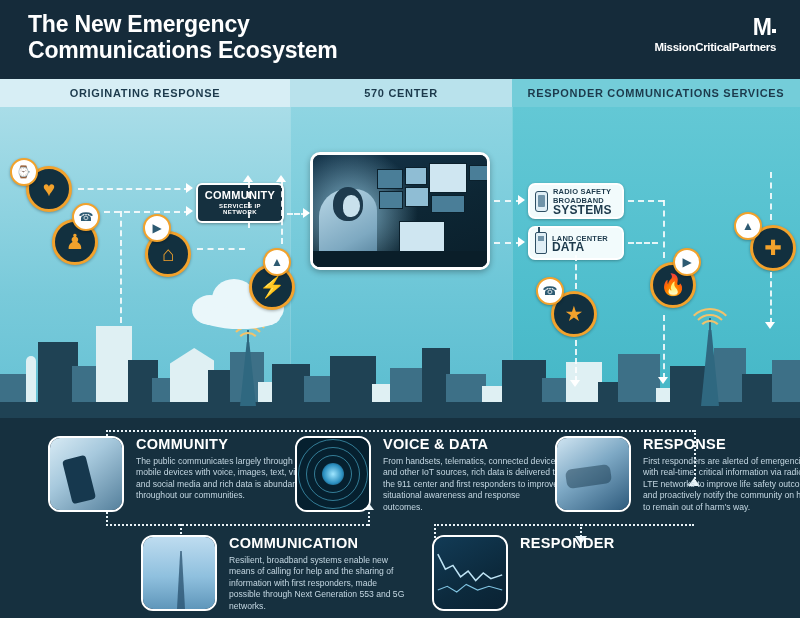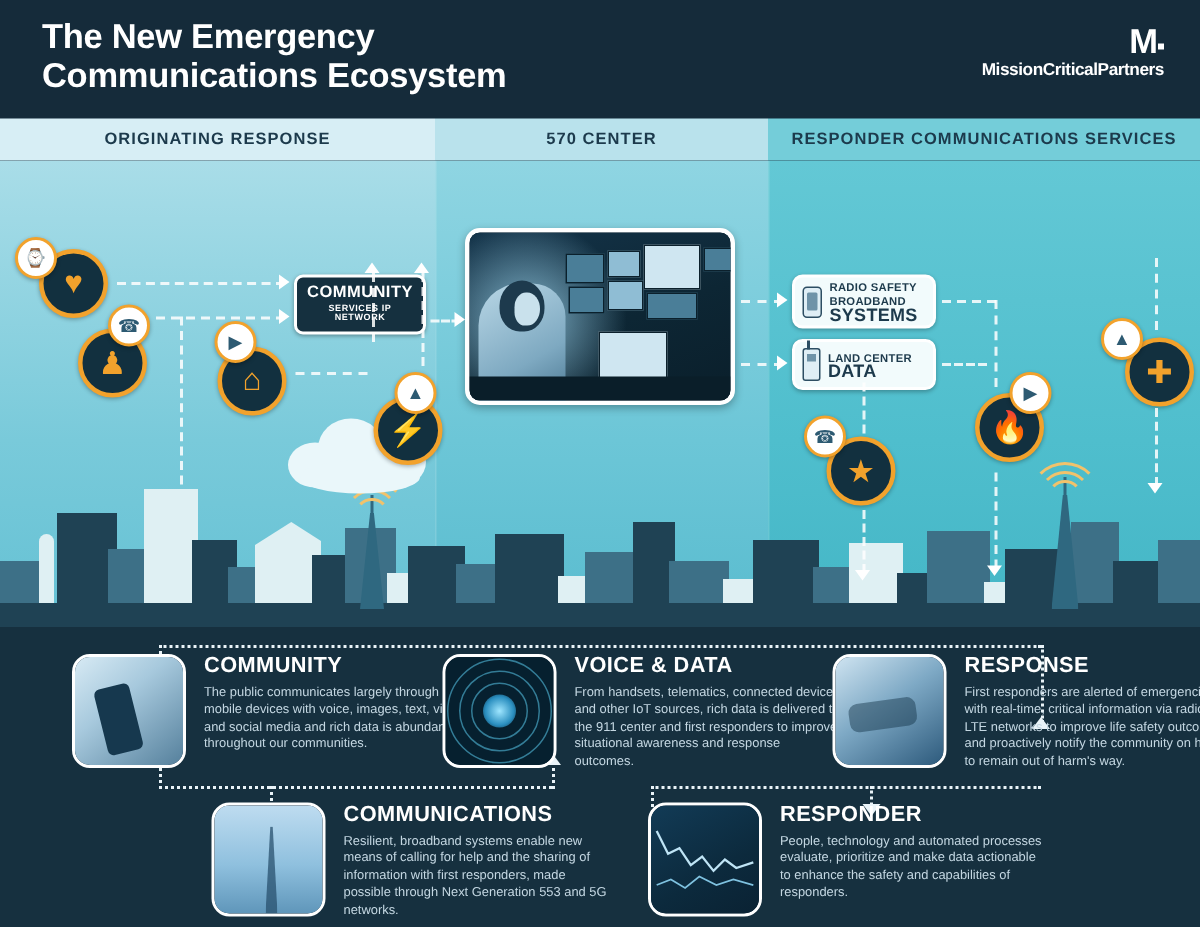--- a/index.html
+++ b/index.html
@@ -425,33 +425,32 @@
       </div>
     </div>
 
     <div class="card" style="left:141px;top:117px">
       <div class="thumb">
         <div class="th-tower"></div>
         <div style="position:absolute;left:34px;top:14px;width:8px;height:58px;background:rgba(40,80,110,.75);
              clip-path:polygon(40% 0,60% 0,100% 100%,0 100%)"></div>
       </div>
       <div class="body">
-        <h3>COMMUNICATIONS</h3>
+        <h3>COMMUNICATION</h3>
         <p>Resilient, broadband systems enable new means of calling for help and the sharing of information with first responders, made possible through Next Generation 553 and 5G networks.</p>
       </div>
     </div>
 
     <div class="card" style="left:432px;top:117px">
       <div class="thumb">
         <div class="th-chart"></div>
         <svg viewBox="0 0 76 76" style="position:absolute;inset:0">
           <polyline points="4,18 12,34 20,30 28,42 36,36 44,46 52,38 60,44 72,40" fill="none" stroke="#bfe4f5" stroke-width="1.6"></polyline>
           <polyline points="4,56 14,52 24,58 34,50 46,56 58,52 72,56" fill="none" stroke="#7fc2e0" stroke-width="1.2"></polyline>
         </svg>
       </div>
       <div class="body">
         <h3>RESPONDER</h3>
-        <p>People, technology and automated processes evaluate, prioritize and make data actionable to enhance the safety and capabilities of responders.</p>
       </div>
     </div>
 
   </div>
 </div>
 
 </body></html>

